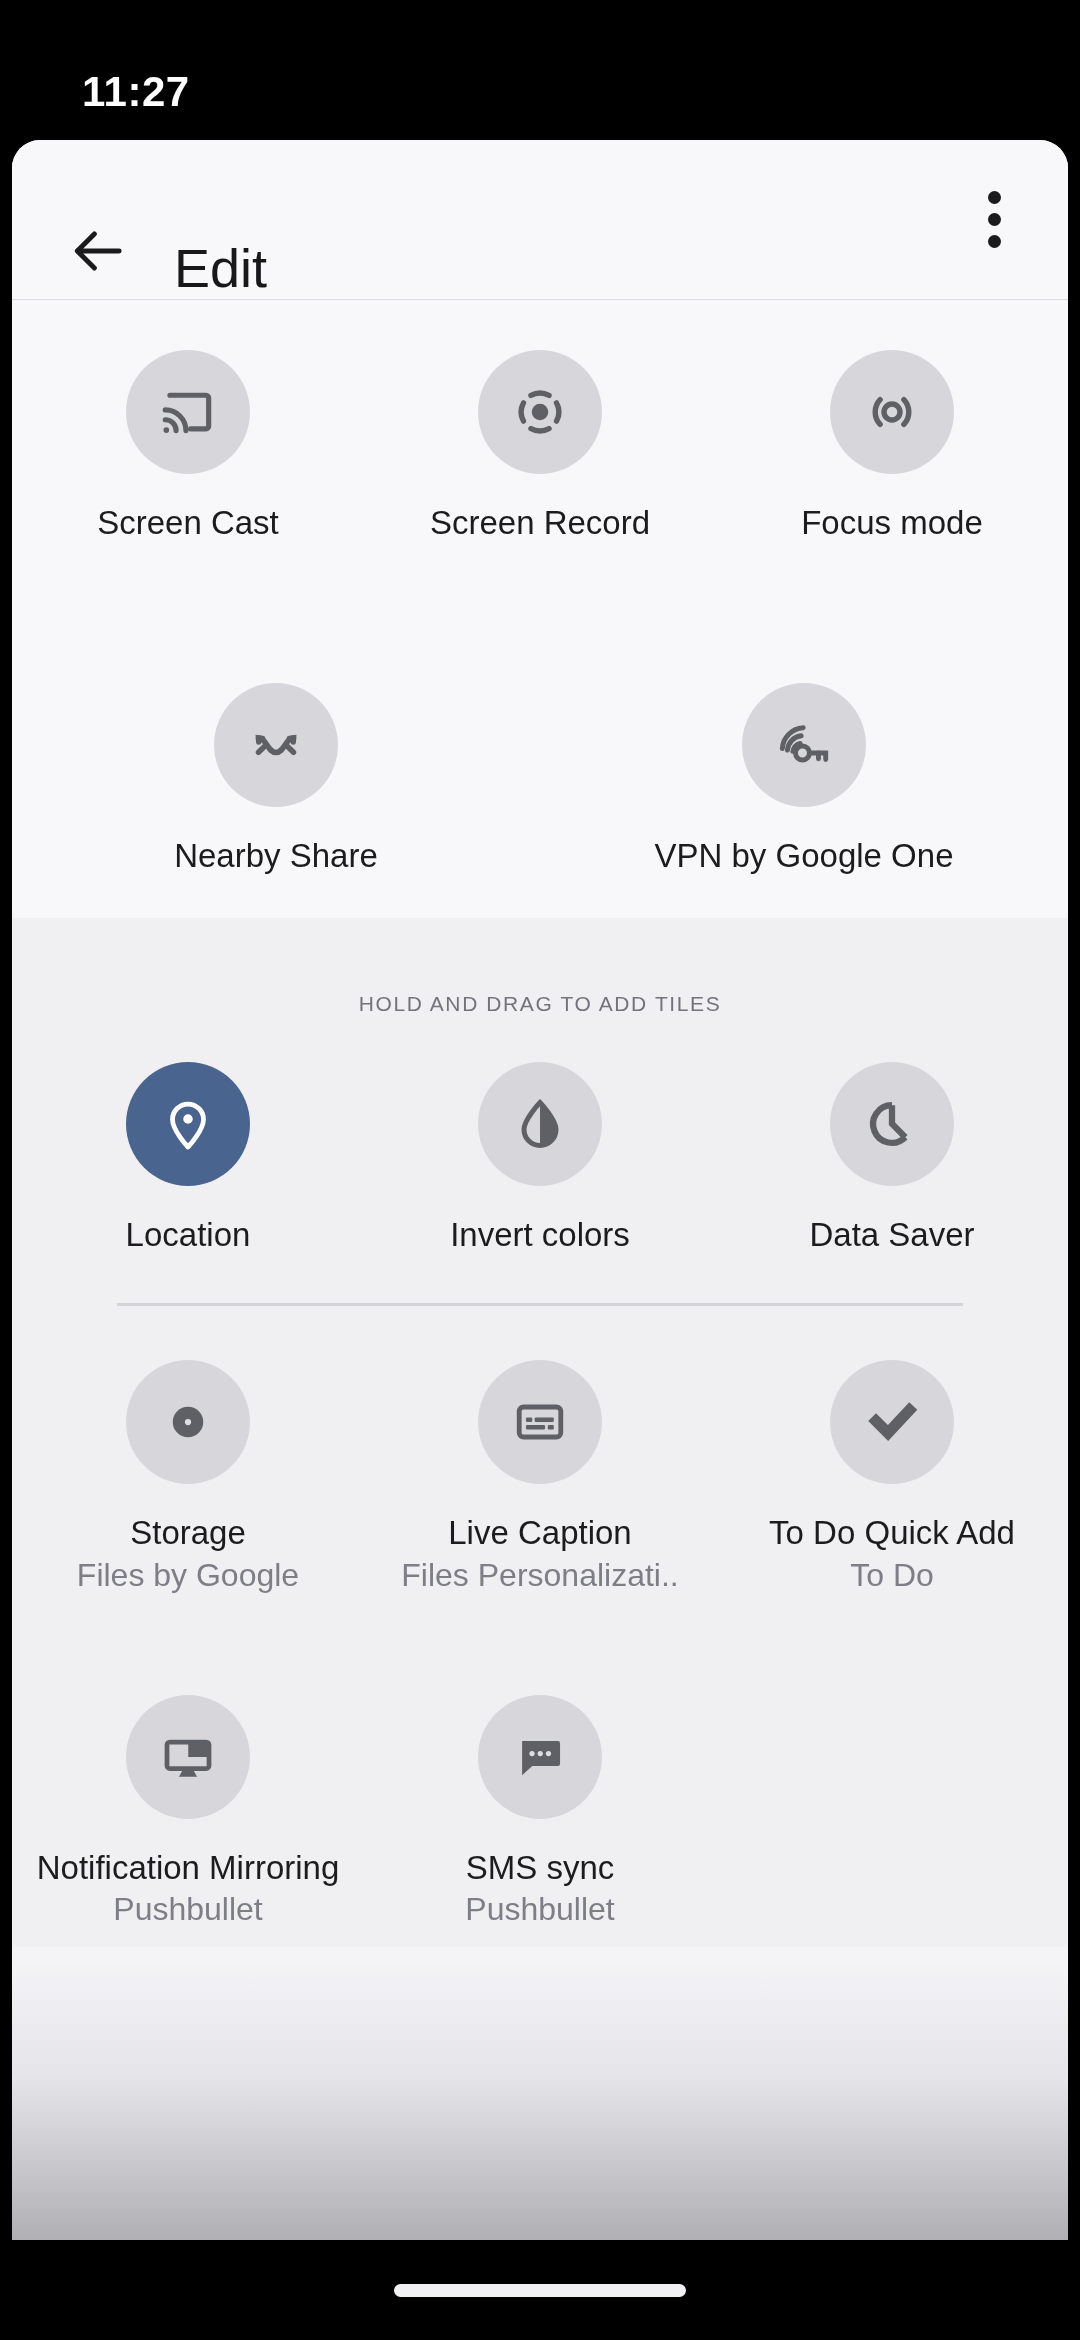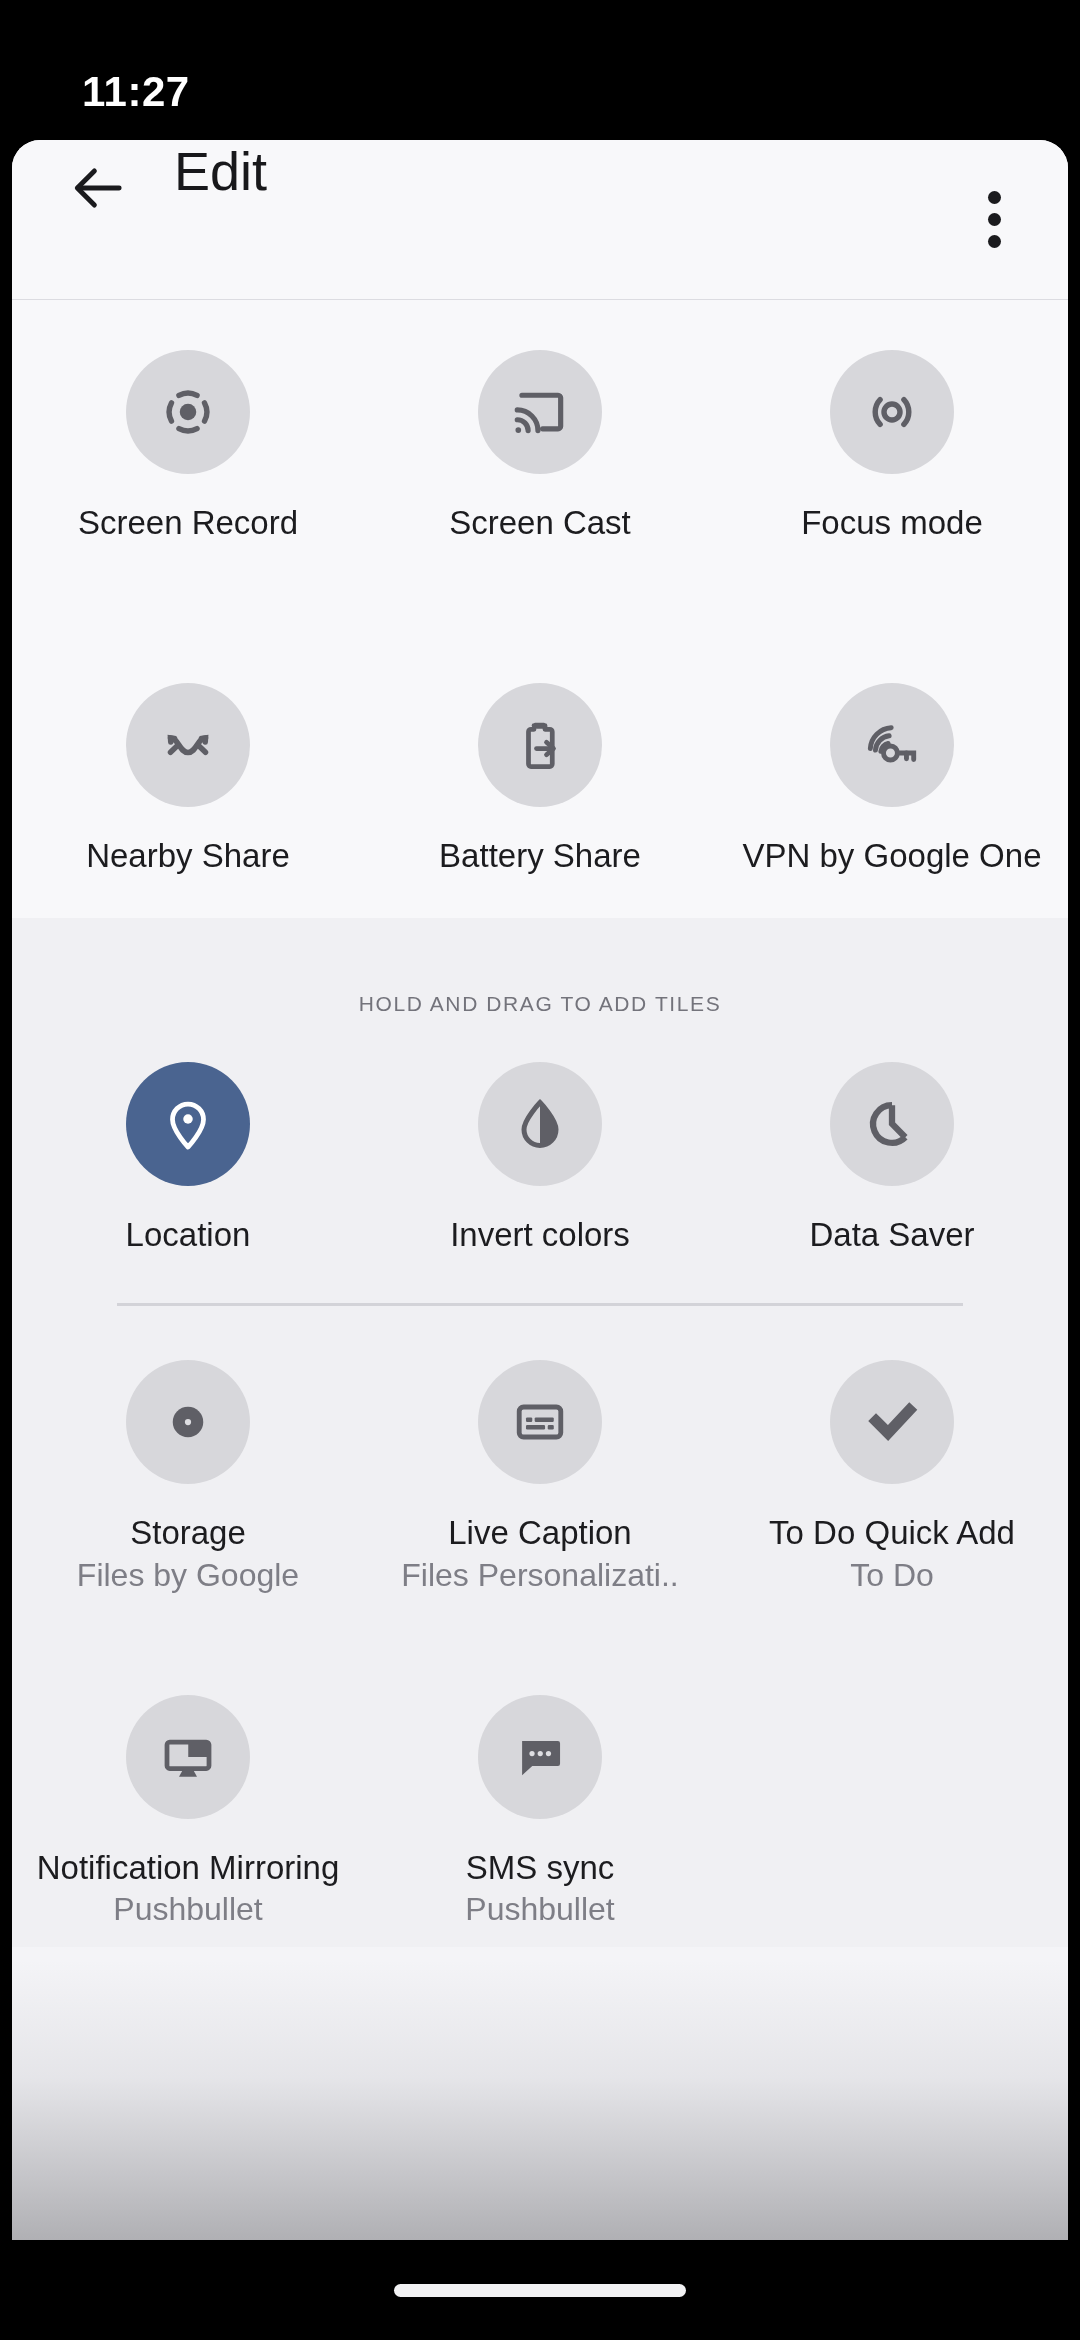--- a/index.html
+++ b/index.html
@@ -49,21 +49,21 @@
     overflow: hidden;
   }
 
   
   .app-bar {
     position: relative;
     height: 160px;
     width: 100%;
     background: #f8f8fa;
     display: flex;
-    align-items: flex-start;
+    align-items: flex-end;
     border-bottom: 1px solid #dcdce1;
   }
   .back-btn {
     width: 96px;
     height: 96px;
     margin-left: 38px;
     display: flex;
     align-items: center;
     justify-content: center;
     cursor: pointer;
@@ -245,49 +245,49 @@
 
     <div class="body-scroll">
 
       <div class="section-active">
 
         <div class="tile-row">
 
           <div class="tile">
             <div class="tile-circle">
               <span>
+                <svg width="62" height="62" viewBox="0 0 24 24" fill="none" stroke="#5f5f66" stroke-width="2" stroke-linecap="round" stroke-linejoin="round">
+                  <path d="M5 5.5h14a1 1 0 0 1 1 1v11a1 1 0 0 1-1 1h-6"></path>
+                  <path d="M3.2 11.2a8 8 0 0 1 8 8"></path>
+                  <path d="M3.2 15a4.2 4.2 0 0 1 4.2 4.2"></path>
+                  <circle cx="3.6" cy="19" r="1.1" fill="#5f5f66" stroke="none"></circle>
+                </svg>
+              </span>
+            </div>
+            <div class="tile-label">Screen Cast</div>
+          </div>
+
+          <div class="tile">
+            <div class="tile-circle">
+              <span>
                 <svg width="62" height="62" viewBox="0 0 24 24" fill="none" stroke="#5f5f66" stroke-width="2.1" stroke-linecap="round">
                   <circle cx="12" cy="12" r="3.2" fill="#5f5f66" stroke="none"></circle>
                   <path d="M8.5 5.6a7.4 7.4 0 0 1 7 0"></path>
                   <path d="M18.4 8.5a7.4 7.4 0 0 1 0 7"></path>
                   <path d="M15.5 18.4a7.4 7.4 0 0 1-7 0"></path>
                   <path d="M5.6 15.5a7.4 7.4 0 0 1 0-7"></path>
                 </svg>
               </span>
             </div>
             <div class="tile-label">Screen Record</div>
           </div>
 
           <div class="tile">
             <div class="tile-circle">
               <span>
-                <svg width="62" height="62" viewBox="0 0 24 24" fill="none" stroke="#5f5f66" stroke-width="2" stroke-linecap="round" stroke-linejoin="round">
-                  <path d="M5 5.5h14a1 1 0 0 1 1 1v11a1 1 0 0 1-1 1h-6"></path>
-                  <path d="M3.2 11.2a8 8 0 0 1 8 8"></path>
-                  <path d="M3.2 15a4.2 4.2 0 0 1 4.2 4.2"></path>
-                  <circle cx="3.6" cy="19" r="1.1" fill="#5f5f66" stroke="none"></circle>
-                </svg>
-              </span>
-            </div>
-            <div class="tile-label">Screen Cast</div>
-          </div>
-
-          <div class="tile">
-            <div class="tile-circle">
-              <span>
                 <svg width="62" height="62" viewBox="0 0 24 24" fill="none" stroke="#5f5f66" stroke-width="2.1" stroke-linecap="round">
                   <circle cx="12" cy="12" r="3.1"></circle>
                   <path d="M7.4 7.2a7 7 0 0 0 0 9.6"></path>
                   <path d="M16.6 7.2a7 7 0 0 1 0 9.6"></path>
                 </svg>
               </span>
             </div>
             <div class="tile-label">Focus mode</div>
           </div>
         </div>
@@ -304,33 +304,20 @@
                   <path d="M5 14.9 L 7.6 12.4"></path>
                   <path d="M19 14.9 L 16.4 12.4"></path>
                   <path d="M6.6 9.4 L 5 9.2 L 5.1 10.8"></path>
                   <path d="M17.4 9.4 L 19 9.2 L 18.9 10.8"></path>
                 </svg>
               </span>
             </div>
             <div class="tile-label">Nearby Share</div>
           </div>
 
-          <div class="tile">
-            <div class="tile-circle">
-              <span>
-                <svg width="60" height="60" viewBox="0 0 24 24" fill="none" stroke="#5f5f66" stroke-width="1.9" stroke-linecap="round" stroke-linejoin="round">
-                  <path d="M9.6 4.2 h4.4 v1.5 h1.9 a1 1 0 0 1 1 1 V19.6 a1 1 0 0 1-1 1 H8.4 a1 1 0 0 1-1-1 V6.7 a1 1 0 0 1 1-1 h1.2"></path>
-                  <rect x="9.6" y="3.1" width="4.4" height="2.4" rx="0.5" fill="#5f5f66" stroke="none"></rect>
-                  <path d="M10.6 13.4 h6.1"></path>
-                  <polyline points="14.6,10.9 17.4,13.4 14.6,15.9"></polyline>
-                </svg>
-              </span>
-            </div>
-            <div class="tile-label">Battery Share</div>
-          </div>
 
           <div class="tile">
             <div class="tile-circle">
               <span>
                 <svg width="62" height="62" viewBox="0 0 24 24" fill="none" stroke="#5f5f66" stroke-width="1.9" stroke-linecap="round">
                   <path d="M3.6 13.4 a8.6 8.6 0 0 1 8.1-8.1"></path>
                   <path d="M5.6 14.0 a6.0 6.0 0 0 1 5.3-5.6"></path>
                   <path d="M7.7 14.4 a3.5 3.5 0 0 1 2.8-3.0"></path>
                   <circle cx="11.4" cy="15.1" r="2.7"></circle>
                   <path d="M14.1 15.1 h6.3 v2.5"></path>

